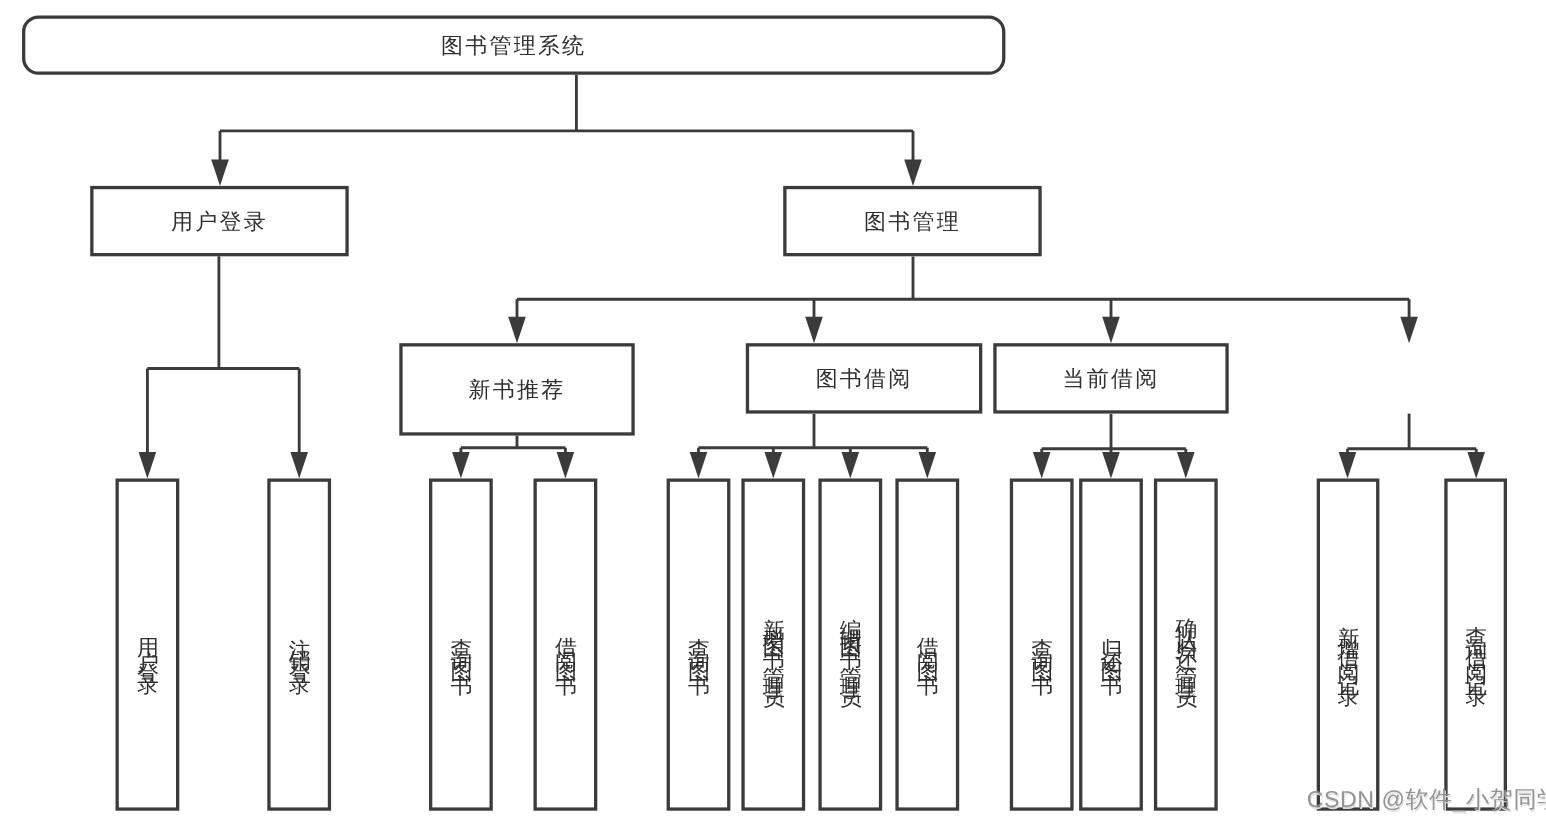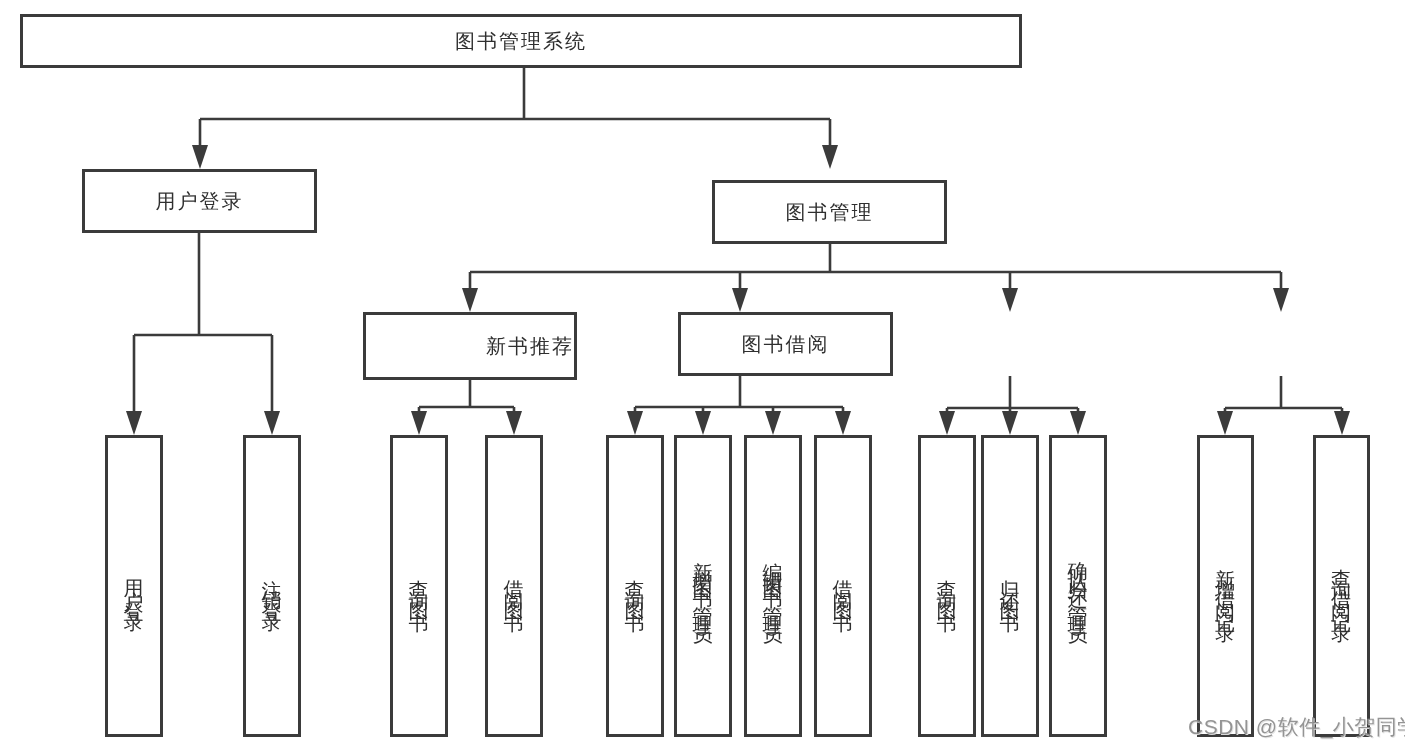--- a/index.html
+++ b/index.html
@@ -102,36 +102,39 @@
       <polygon class="ah" points="1070,411 1086,411 1078,435"></polygon>
 
     <path class="ln" d="M1281,376 V408"></path>
     <path class="ln" d="M1225,408 H1342"></path>
     <path class="ln" d="M1225,408 V413"></path>
       <polygon class="ah" points="1217,411 1233,411 1225,435"></polygon>
     <path class="ln" d="M1342,408 V413"></path>
       <polygon class="ah" points="1334,411 1350,411 1342,435"></polygon>
   </svg>
 
-  <div class="hnode" style="left:20px;top:14px;width:1002px;height:54px;">
+  <div class="hnode" style="left:20px;top:14px;width:894px;height:54px;border-radius:15px;">
     <span>图书管理系统</span>
   </div>
 
   <div class="hnode" style="left:82px;top:169px;width:235px;height:64px;">
     <span>用户登录</span>
   </div>
-  <div class="hnode" style="left:712px;top:180px;width:235px;height:64px;">
+  <div class="hnode" style="left:712px;top:169px;width:235px;height:64px;">
     <span>图书管理</span>
   </div>
 
-  <div class="hnode" style="left:363px;top:312px;width:214px;height:68px;justify-content:flex-end;">
+  <div class="hnode" style="left:363px;top:312px;width:214px;height:84px;">
     <span>新书推荐</span>
   </div>
   <div class="hnode" style="left:632px;top:312px;width:215px;height:64px;margin-left:46px;">
     <span>图书借阅</span>
+  </div>
+  <div class="hnode" style="left:903px;top:312px;width:214px;height:64px;">
+    <span>当前借阅</span>
   </div>
 
   <div class="leaf" style="left:105px;">用户登录</div>
   <div class="leaf" style="left:243px;">注销登录</div>
 
   <div class="leaf" style="left:390px;">查询图书</div>
   <div class="leaf" style="left:485px;">借阅图书</div>
 
   <div class="leaf" style="left:606px;">查询图书</div>
   <div class="leaf" style="left:674px;letter-spacing:9px;">新增图书（管理员）</div>

